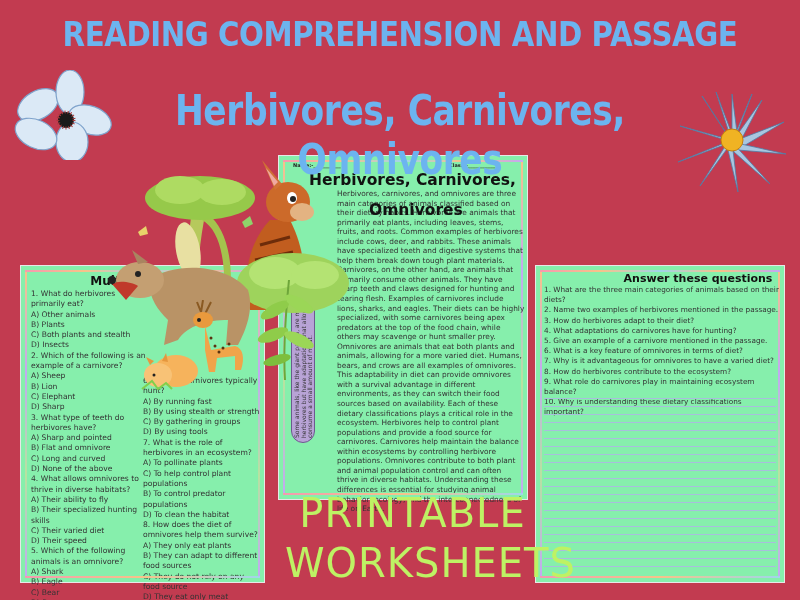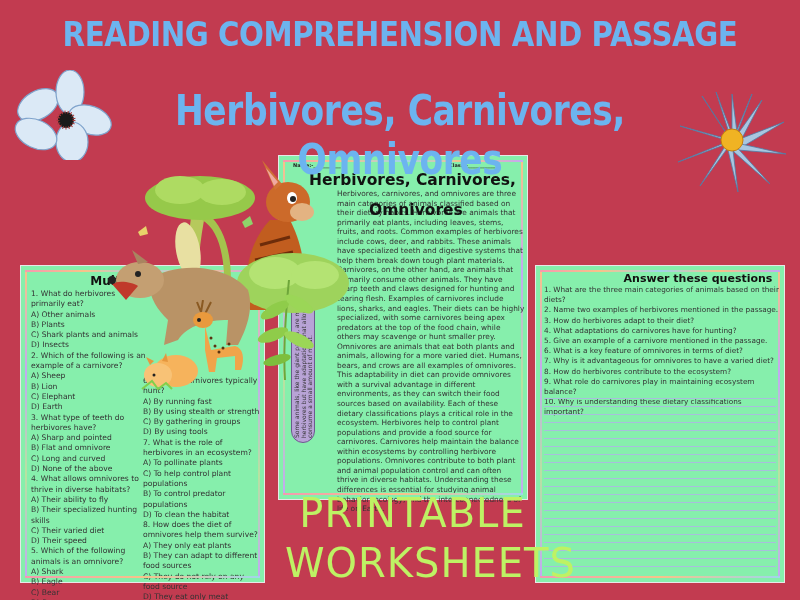--- a/index.html
+++ b/index.html
@@ -98,27 +98,27 @@
 <div id="title2" class="headline">Herbivores, Carnivores, Omnivores</div>
 
 <div class="sheet" id="sheet-mc">
   <div class="vline" style="left:4px"></div>
   <div class="vline" style="right:4px"></div>
   <div class="mc-title">Multiple Choice</div>
   <div class="col" id="mc-col1">
     <div>1. What do herbivores primarily eat?</div>
     <div>A) Other animals</div>
     <div>B) Plants</div>
-    <div>C) Shark plants and animals</div>
+    <div>C) Both plants and stealth</div>
     <div>D) Insects</div>
     <div>2. Which of the following is an example of a carnivore?</div>
     <div>A) Sheep</div>
     <div>B) Lion</div>
     <div>C) Elephant</div>
-    <div>D) Earth</div>
+    <div>D) Sharp</div>
     <div>3. What type of teeth do herbivores have?</div>
     <div>A) Sharp and pointed</div>
     <div>B) Flat and omnivore</div>
     <div>C) Long and curved</div>
     <div>D) None of the above</div>
     <div>4. What allows omnivores to thrive in diverse habitats?</div>
     <div>A) Their ability to fly</div>
     <div>B) Their specialized hunting skills</div>
     <div>C) Their varied diet</div>
     <div>D) Their speed</div>

